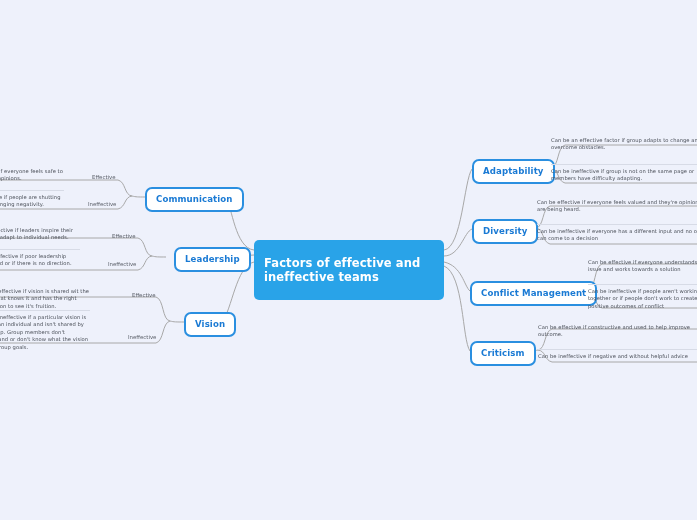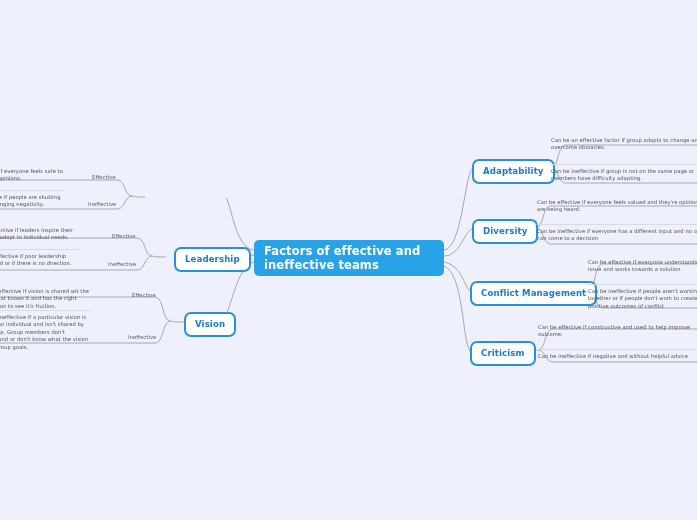--- a/index.html
+++ b/index.html
@@ -33,21 +33,21 @@
     box-sizing: border-box;
   }
   
   .central {
     background: #29a3e8;
     color: #ffffff;
     font-weight: bold;
     font-size: 11.5px;
     line-height: 14px;
     border-radius: 5px;
-    padding: 4px 10px;
+    padding: 16px 10px;
     letter-spacing: .1px;
   }
   
   .branch {
     background: #ffffff;
     border: 2px solid #2a8fe0;
     border-radius: 7px;
     color: #1a7ad4;
     font-weight: bold;
     font-size: 8.6px;
@@ -136,20 +136,23 @@
       <path d="M 538 350 C 546 351 544 360 552 362"></path>
       <path d="M 552 329 L 697 329"></path>
       <path d="M 552 362 L 697 362"></path>
     </g>
   </svg>
 
   <div class="node central" style="left:254px; top:240px; width:190px;">
     <span>Factors of effective and ineffective teams</span>
   </div>
 
+  <div class="node branch" style="left:145px; top:187px;">
+    <span>Communication</span>
+  </div>
   <div class="node branch" style="left:174px; top:247px;">
     <span>Leadership</span>
   </div>
   <div class="node branch" style="left:184px; top:312px;">
     <span>Vision</span>
   </div>
 
   <div class="node branch" style="left:472px; top:159px;">
     <span>Adaptability</span>
   </div>

